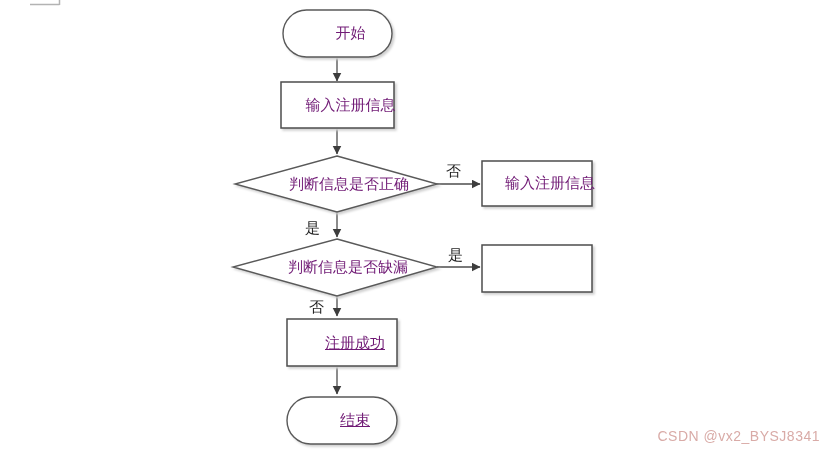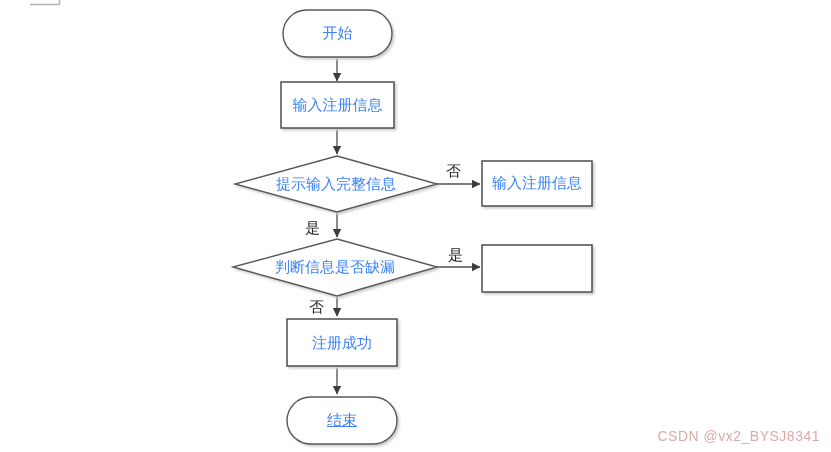--- a/index.html
+++ b/index.html
@@ -21,23 +21,24 @@
   .shape--process { stroke-width: 1.5; stroke: #4d4d4d; }
   .edge { stroke: #4d4d4d; stroke-width: 1.3; fill: none; }
   .artifact { stroke: #b3b3b3; stroke-width: 1.5; fill: none; }
   .node-label {
     position: absolute;
     display: flex;
     align-items: center;
     justify-content: center;
     text-align: center;
     font-size: 15px;
-    color: #3b82f6;
+    color: #701a75;
     line-height: 1.5;
     pointer-events: none;
+    margin-left: 13px;
   }
   .node-label--wrap { padding: 0 7px; box-sizing: border-box; }
   .edge-label {
     position: absolute;
     font-size: 15px;
     color: #1f1f1f;
     pointer-events: none;
   }
   .watermark {
     position: absolute;
@@ -80,24 +81,24 @@
       <rect class="shape shape--process" x="482" y="161" width="110" height="45"></rect>
       <polygon class="shape" points="337,239 437,267 337,296 233,267"></polygon>
       <rect class="shape shape--process" x="482" y="245" width="110" height="47"></rect>
       <rect class="shape shape--process" x="287" y="319" width="110" height="47"></rect>
       <rect class="shape" x="287" y="397" width="110" height="47" rx="23.5" ry="23.5"></rect>
     </g>
   </svg>
 
   <div class="node-label" style="left:283px; top:10px;  width:109px; height:47px;">开始</div>
   <div class="node-label" style="left:281px; top:82px;  width:113px; height:46px;">输入注册信息</div>
-  <div class="node-label" style="left:235px; top:156px; width:202px; height:56px;">提示输入完整信息</div>
+  <div class="node-label" style="left:235px; top:156px; width:202px; height:56px;">判断信息是否正确</div>
   <div class="node-label" style="left:482px; top:161px; width:110px; height:45px;">输入注册信息</div>
   <div class="node-label" style="left:233px; top:239px; width:204px; height:57px;">判断信息是否缺漏</div>
-  <div class="node-label" style="left:287px; top:319px; width:110px; height:49px;">注册成功</div>
+  <div class="node-label" style="left:287px; top:319px; width:110px; height:49px;text-decoration:underline;">注册成功</div>
   <div class="node-label" style="left:287px; top:397px; width:110px; height:47px;text-decoration:underline;">结束</div>
 
   <div class="edge-label" style="left:446px; top:162px;">否</div>
   <div class="edge-label" style="left:305px; top:219px;">是</div>
   <div class="edge-label" style="left:448px; top:246px;">是</div>
   <div class="edge-label" style="left:309px; top:298px;">否</div>
 
   <div class="watermark">CSDN @vx2_BYSJ8341</div>
 
 </div>

